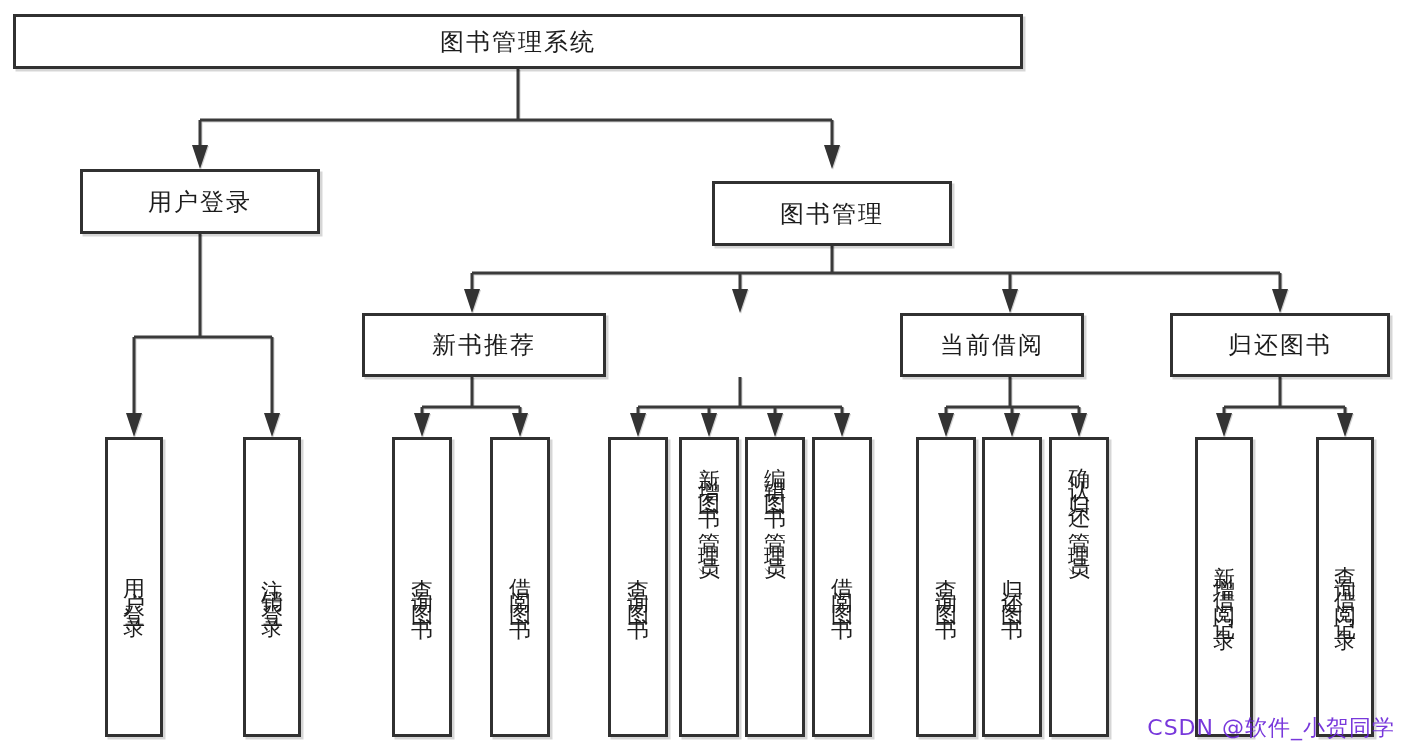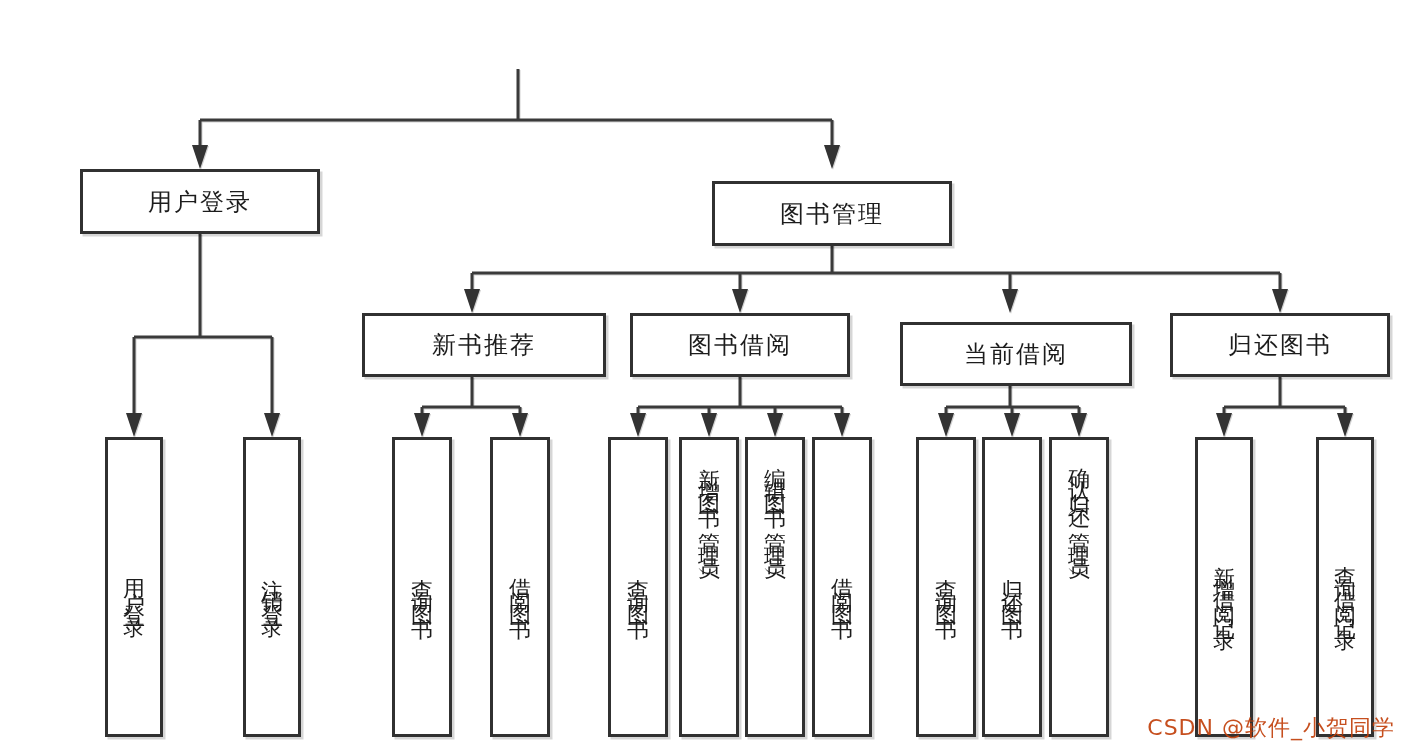--- a/index.html
+++ b/index.html
@@ -29,21 +29,21 @@
     text-orientation:mixed;
     letter-spacing:13px;
     line-height:1;
     white-space:nowrap;
   }
   .leaf.top{align-items:flex-start;padding-top:10px;}
   #watermark{
     position:absolute;
     right:10px;bottom:4px;
     font-size:22px;
-    color:#c2410c;
+    color:#6d28d9;
     opacity:0.92;
     letter-spacing:1px;
     white-space:nowrap;
     pointer-events:none;
   }
 </style>
 </head>
 <body>
 
 <div id="canvas">
@@ -81,35 +81,35 @@
       <polygon points="767,413 783,413 775,437"></polygon>
       <polygon points="834,413 850,413 842,437"></polygon>
       <polygon points="938,413 954,413 946,437"></polygon>
       <polygon points="1004,413 1020,413 1012,437"></polygon>
       <polygon points="1071,413 1087,413 1079,437"></polygon>
       <polygon points="1216,413 1232,413 1224,437"></polygon>
       <polygon points="1337,413 1353,413 1345,437"></polygon>
     </g>
   </svg>
 
+  <div class="box hbox root" style="left:13px;top:14px;width:1010px;height:55px;">
+    <span>图书管理系统</span>
+  </div>
 
   <div class="box hbox" style="left:80px;top:169px;width:240px;height:65px;">
     <span>用户登录</span>
   </div>
   <div class="box hbox" style="left:712px;top:169px;width:240px;height:65px;margin-top:12px;">
     <span>图书管理</span>
   </div>
 
   <div class="box hbox" style="left:362px;top:313px;width:244px;height:64px;">
     <span>新书推荐</span>
   </div>
-  <div class="box hbox" style="left:630px;top:313px;width:220px;height:64px;">
-    <span>图书借阅</span>
-  </div>
-  <div class="box hbox" style="left:900px;top:322px;width:232px;height:64px;">
+  <div class="box hbox" style="left:900px;top:313px;width:184px;height:64px;">
     <span>当前借阅</span>
   </div>
   <div class="box hbox" style="left:1170px;top:313px;width:220px;height:64px;">
     <span>归还图书</span>
   </div>
 
   <div class="box leaf" style="left:105px;top:437px;width:58px;height:300px;">
     <span class="vtext">用户登录</span>
   </div>
   <div class="box leaf" style="left:243px;top:437px;width:58px;height:300px;">

